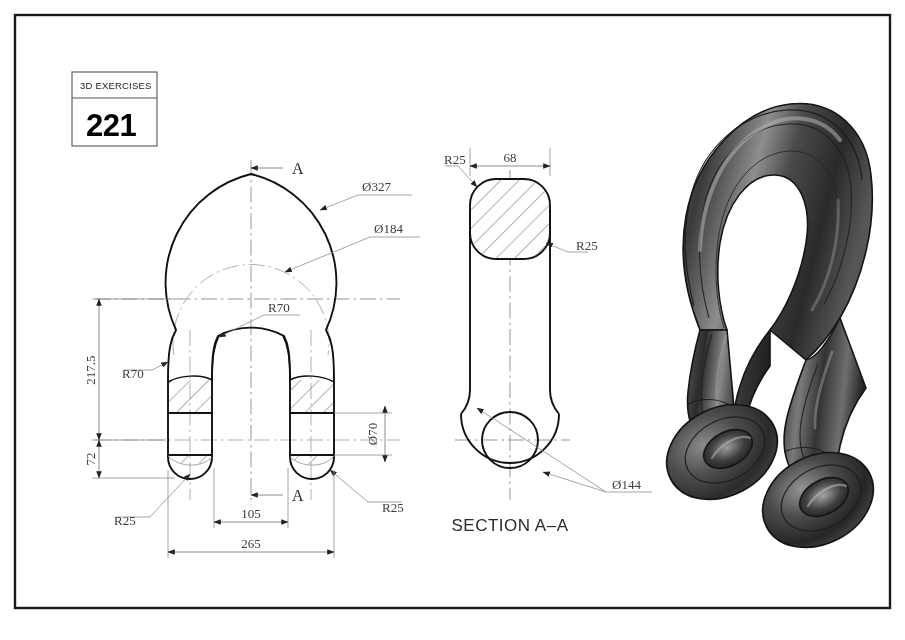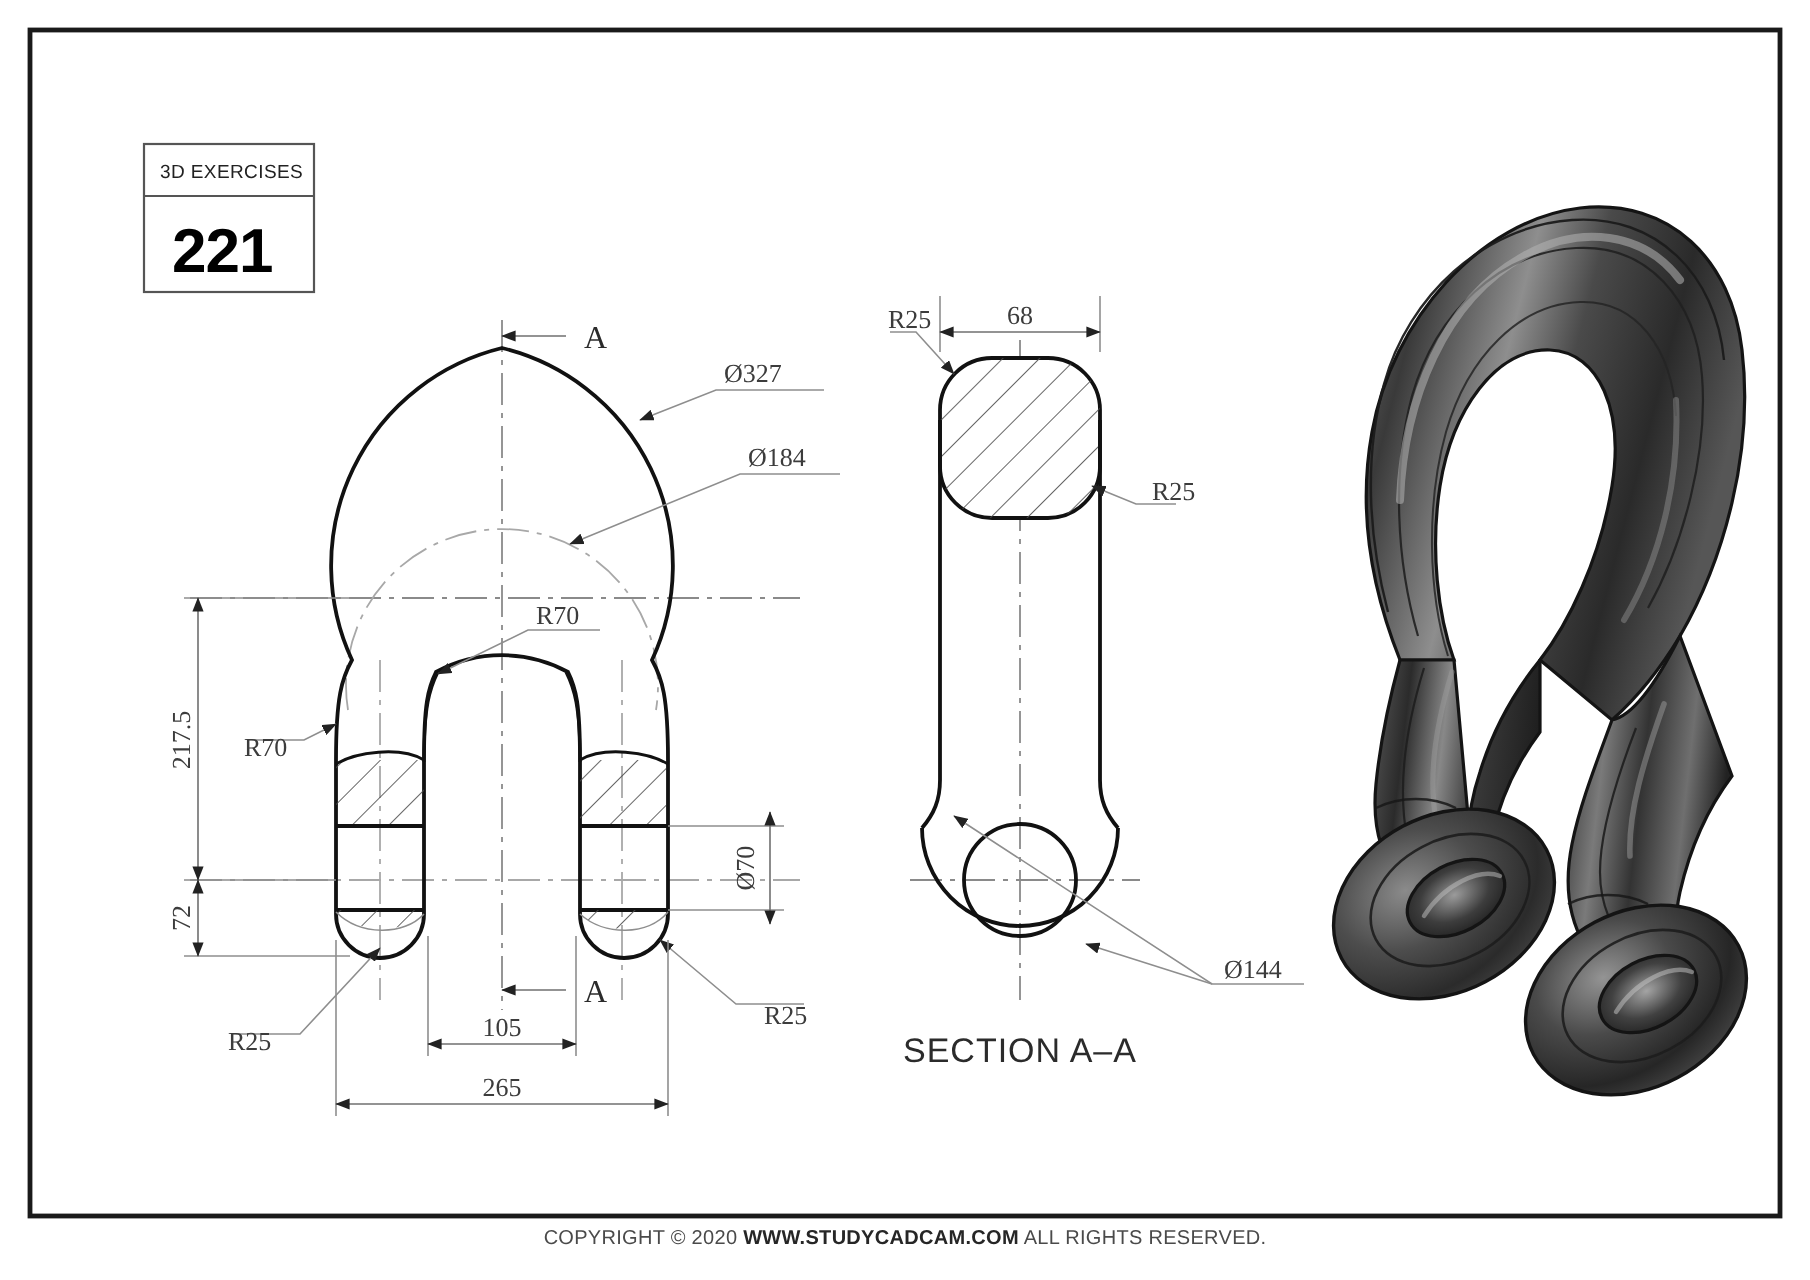--- a/index.html
+++ b/index.html
@@ -423,17 +423,14 @@
       <ellipse cx="821" cy="498" rx="42" ry="30" transform="rotate(-28 821 498)" fill="none" stroke="#1d1d1d" stroke-width="1.3" opacity="0.9"></ellipse>
       <ellipse cx="824" cy="497" rx="26" ry="17" transform="rotate(-28 824 497)" fill="url(#gradHoleR)" stroke="#141414" stroke-width="1.6"></ellipse>
       <path d="M 808,506 C 818,490 836,482 846,486" fill="none" stroke="#c8c8c8" stroke-width="2.2" opacity="0.5" stroke-linecap="round"></path>
 
       <path d="M 688,404 C 700,398 716,398 728,404" fill="none" stroke="#171717" stroke-width="1.2" opacity="0.85"></path>
       <path d="M 784,452 C 796,446 812,446 824,452" fill="none" stroke="#171717" stroke-width="1.2" opacity="0.85"></path>
     </g>
 
   </svg>
 
-  <div class="footer-text">
-    <span>COPYRIGHT © 2020 </span><b>WWW.STUDYCADCAM.COM</b><span> ALL RIGHTS RESERVED.</span>
-  </div>
 
 </div>
 
 </body></html>

